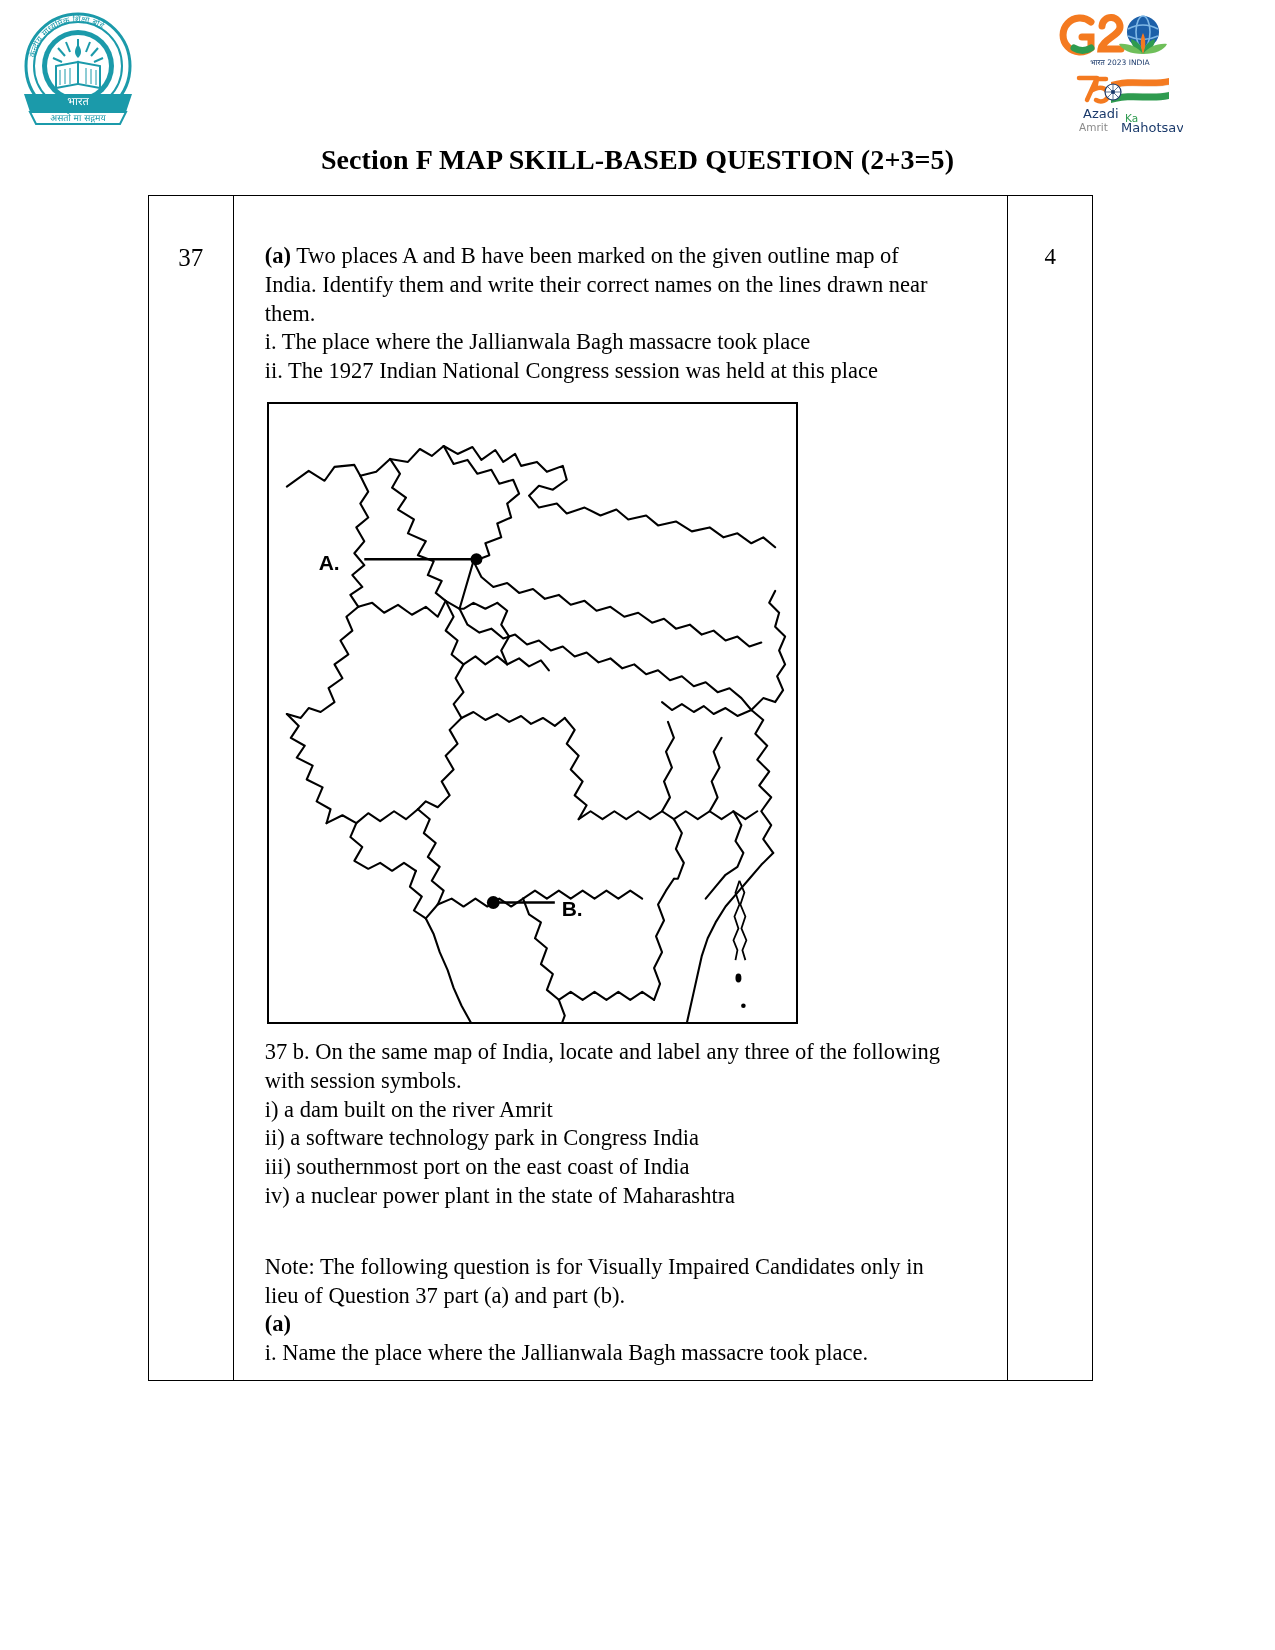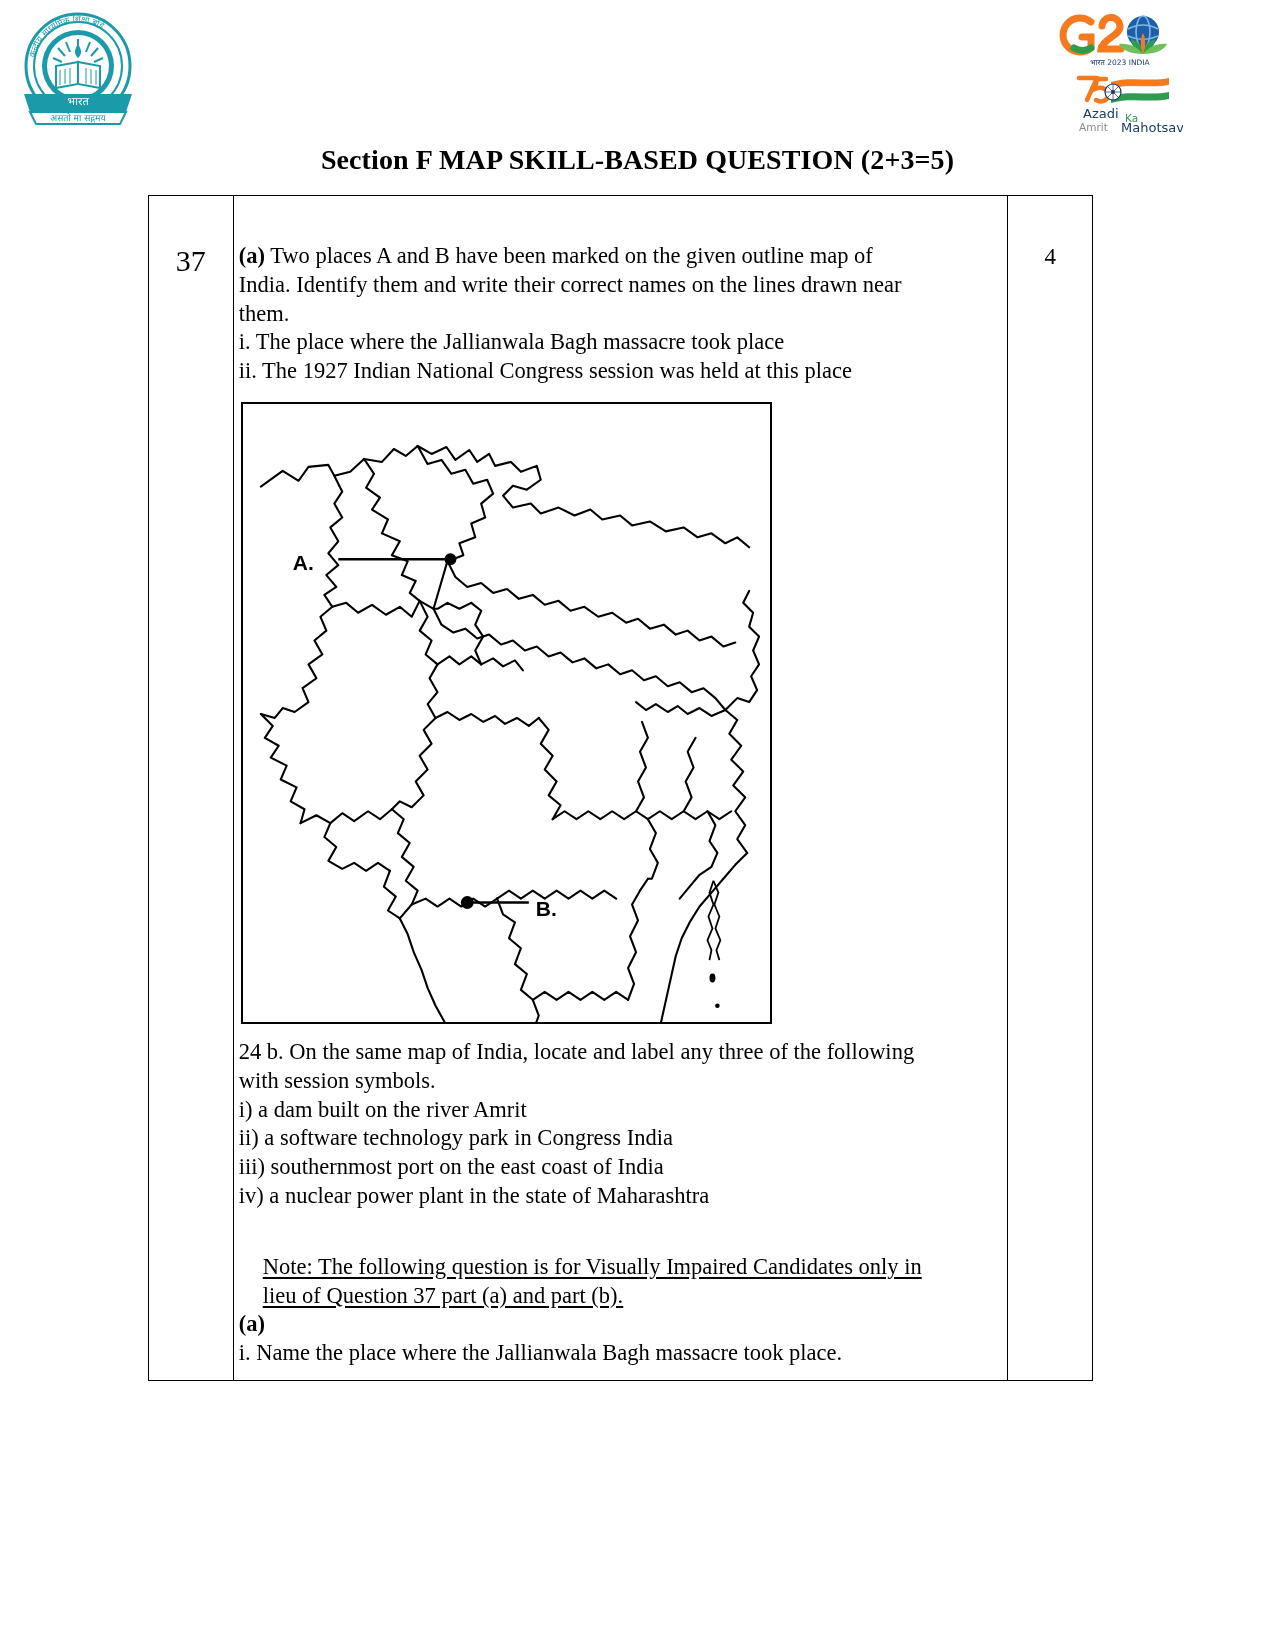--- a/index.html
+++ b/index.html
@@ -52,43 +52,43 @@
   }
   .qtable td {
     border-left: 1.5px solid #000;
     border-right: 1.5px solid #000;
     vertical-align: top;
     padding: 0;
   }
   td.col-qno {
     width: 85px;
     text-align: center;
-    font-size: 30px;
+    font-size: 25px;
     padding-top: 48px;
   }
   td.col-body {
     width: 775px;
-    padding: 46px 18px 12px 5px;
+    padding: 46px 18px 12px 31px;
   }
   td.col-marks {
     width: 85px;
     text-align: center;
     font-size: 23px;
     padding-top: 48px;
   }
 
   
   .qtext {
     font-size: 22.5px;
     line-height: 1.28;
     color: #000;
   }
   .qtext .b { font-weight: bold; }
   .qline { white-space: nowrap; }
-  .underlined { text-decoration: underline; text-underline-offset: 3px; margin-left: 24px; }
+  .underlined { text-underline-offset: 3px; }
 
   .spacer-sm { height: 14px; }
   .spacer-md { height: 42px; }
 
   
   .map-box {
     position: relative;
     margin: 16px 0 0 2px;
     width: 531px; height: 622px;
     border: 2px solid #000;
@@ -377,21 +377,21 @@
                 <line x1="231" y1="502" x2="288" y2="502" stroke="#000" stroke-width="2.6"></line>
               </g>
             </svg>
 
             <span class="marker-label label-a">A.</span>
             <span class="marker-label label-b">B.</span>
           </div>
 
           <div class="spacer-sm"></div>
 
-          <div class="qline">24 b. On the same map of India, locate and label any three of the following</div>
+          <div class="qline">37 b. On the same map of India, locate and label any three of the following</div>
           <div class="qline">with session symbols.</div>
           <div class="qline">i) a dam built on the river Amrit</div>
           <div class="qline">ii) a software technology park in Congress India</div>
           <div class="qline">iii) southernmost port on the east coast of India</div>
           <div class="qline">iv) a nuclear power plant in the state of Maharashtra</div>
 
           <div class="spacer-md"></div>
 
           <div class="qline underlined">Note: The following question is for Visually Impaired Candidates only in</div>
           <div class="qline underlined">lieu of Question 37 part (a) and part (b).</div>

